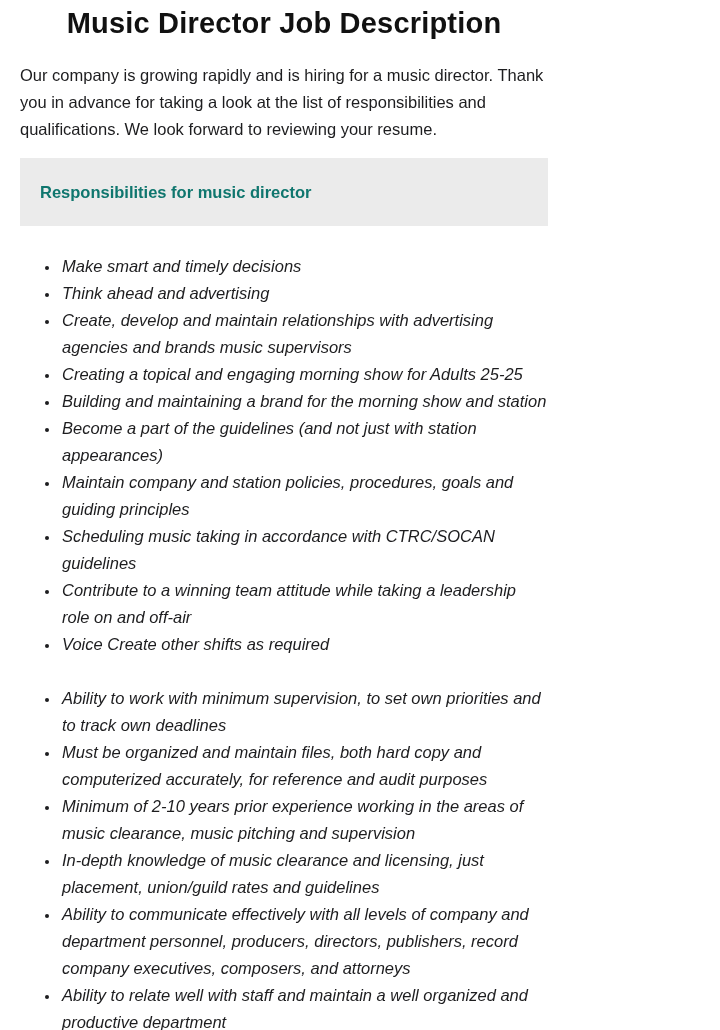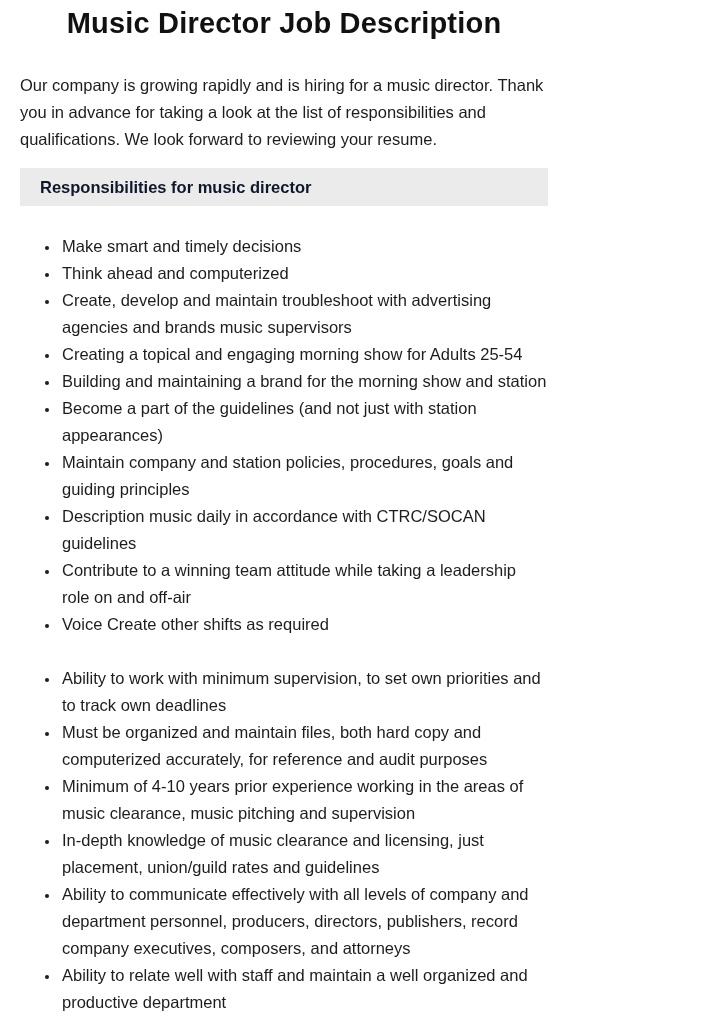--- a/index.html
+++ b/index.html
@@ -24,41 +24,42 @@
     font-size: 29px;
     font-weight: bold;
     text-align: center;
     margin: 7px 0 0 0;
     letter-spacing: 0.2px;
     color: #111111;
   }
   .intro {
     font-size: 16.5px;
     line-height: 27px;
-    margin: 32px 0 0 0;
+    margin: 22px 0 0 0;
   }
   .section-header {
     background: var(--section-header-bg, #ebebeb);
     font-size: 16.5px;
     font-weight: bold;
     line-height: 18px;
-    padding: 10px 20px;
+    padding: 25px 20px;
     margin: 15px 0 0 0;
-    color: #0f172a;
+    color: #0f766e;
   }
   .bullet-list {
     margin: 27px 0 26px 0;
     padding: 0 0 0 40px;
     list-style: disc;
   }
   .bullet-list li {
     font-size: 16.5px;
     line-height: 27px;
     margin: 0;
     padding: 0 0 0 2px;
+    font-style: italic;
   }
   .bullet-list li::marker {
     font-size: 0.78em;
     color: #1d1d1f;
   }
   section:last-of-type .bullet-list {
     margin-bottom: 0;
   }
 </style>
 </head>
@@ -67,36 +68,36 @@
 <div class="page">
 
   <h1 class="doc-title">Music Director Job Description</h1>
 
   <p class="intro">Our company is growing rapidly and is hiring for a music director. Thank you in advance for taking a look at the list of responsibilities and qualifications. We look forward to reviewing your resume.</p>
 
   <section>
     <h2 class="section-header">Responsibilities for music director</h2>
     <ul class="bullet-list">
       <li>Make smart and timely decisions</li>
-      <li>Think ahead and computerized</li>
-      <li>Create, develop and maintain troubleshoot with advertising agencies and brands music supervisors</li>
-      <li>Creating a topical and engaging morning show for Adults 25-54</li>
+      <li>Think ahead and advertising</li>
+      <li>Create, develop and maintain relationships with advertising agencies and brands music supervisors</li>
+      <li>Creating a topical and engaging morning show for Adults 25-25</li>
       <li>Building and maintaining a brand for the morning show and station</li>
       <li>Become a part of the guidelines (and not just with station appearances)</li>
       <li>Maintain company and station policies, procedures, goals and guiding principles</li>
-      <li>Description music daily in accordance with CTRC/SOCAN guidelines</li>
+      <li>Scheduling music taking in accordance with CTRC/SOCAN guidelines</li>
       <li>Contribute to a winning team attitude while taking a leadership role on and off-air</li>
       <li>Voice Create other shifts as required</li>
     </ul>
   </section>
 
   <section>
     <ul class="bullet-list">
       <li>Ability to work with minimum supervision, to set own priorities and to track own deadlines</li>
       <li>Must be organized and maintain files, both hard copy and computerized accurately, for reference and audit purposes</li>
-      <li>Minimum of 4-10 years prior experience working in the areas of music clearance, music pitching and supervision</li>
+      <li>Minimum of 2-10 years prior experience working in the areas of music clearance, music pitching and supervision</li>
       <li>In-depth knowledge of music clearance and licensing, just placement, union/guild rates and guidelines</li>
       <li>Ability to communicate effectively with all levels of company and department personnel, producers, directors, publishers, record company executives, composers, and attorneys</li>
       <li>Ability to relate well with staff and maintain a well organized and productive department</li>
     </ul>
   </section>
 
 </div>
 
 </body></html>

